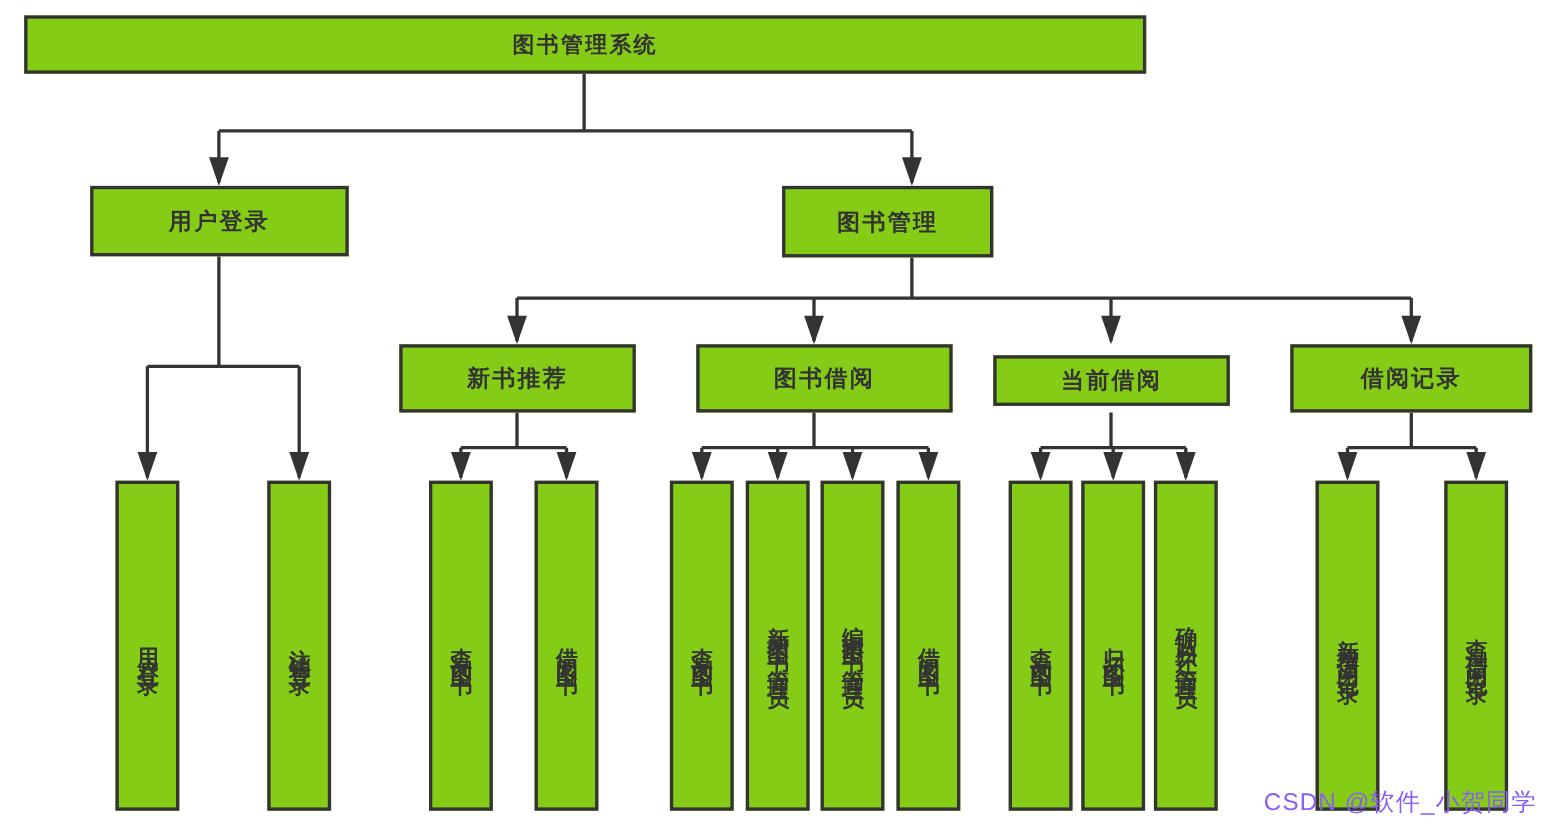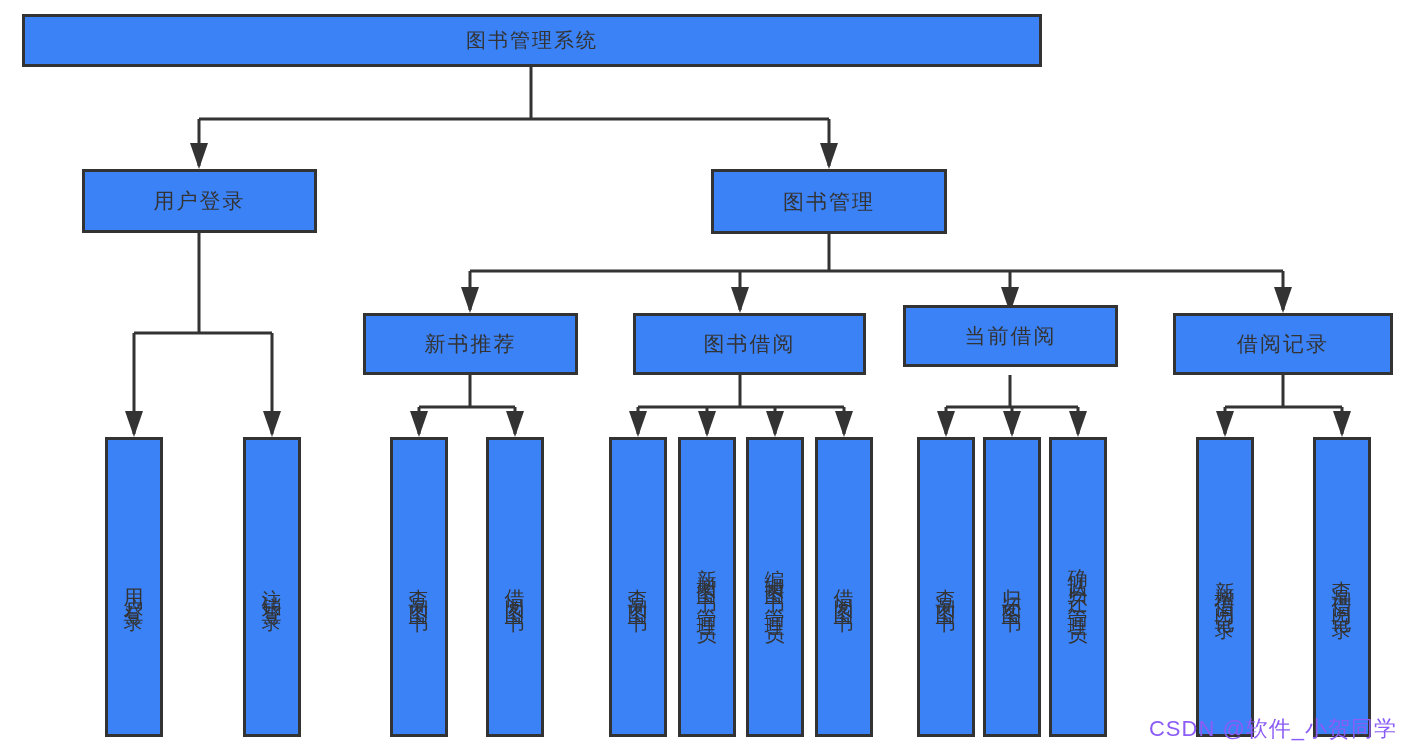--- a/index.html
+++ b/index.html
@@ -1,22 +1,22 @@
 <!DOCTYPE html>
 <html><head>
 <meta charset="utf-8">
 <style>
   html,body{margin:0;padding:0;background:#ffffff;}
   .canvas{
     position:relative;width:1405px;height:747px;background:#ffffff;overflow:hidden;
     font-family:"Liberation Sans","DejaVu Sans",sans-serif;color:#333333;
   }
   .box{
-    position:absolute;box-sizing:border-box;border:3px solid #333333;background:#3b82f6;
-    display:flex;align-items:center;justify-content:center;color:#333333;
+    position:absolute;box-sizing:border-box;border:3px solid #333333;background:#84cc16;
+    display:flex;align-items:center;justify-content:center;color:#333333;font-weight:bold;
   }
   .hbox{font-size:21px;letter-spacing:2px;}
   .root{font-size:20px;}
   .vbox{
     writing-mode:vertical-rl;text-orientation:mixed;
     font-size:20px;letter-spacing:8px;line-height:1.0;
     padding-top:4px;
   }
   svg.connectors{position:absolute;left:0;top:0;z-index:0;}
   .box{z-index:1;}
@@ -59,25 +59,25 @@
       <polygon points="1003,411 1021,411 1012,437"></polygon>
       <polygon points="1069,411 1087,411 1078,437"></polygon>
       <polygon points="1216,411 1234,411 1225,437"></polygon>
       <polygon points="1333,411 1351,411 1342,437"></polygon>
     </g>
   </svg>
 
   <div class="box hbox root" style="left:22px;top:14px;width:1020px;height:53px;">图书管理系统</div>
 
   <div class="box hbox" style="left:82px;top:169px;width:235px;height:64px;">用户登录</div>
-  <div class="box hbox" style="left:711px;top:169px;width:236px;height:65px;">图书管理</div>
+  <div class="box hbox" style="left:711px;top:169px;width:192px;height:65px;">图书管理</div>
 
   <div class="box hbox" style="left:363px;top:313px;width:215px;height:62px;">新书推荐</div>
   <div class="box hbox" style="left:633px;top:313px;width:233px;height:62px;">图书借阅</div>
-  <div class="box hbox" style="left:903px;top:305px;width:215px;height:62px;">当前借阅</div>
+  <div class="box hbox" style="left:903px;top:323px;width:215px;height:46px;">当前借阅</div>
   <div class="box hbox" style="left:1173px;top:313px;width:220px;height:62px;">借阅记录</div>
 
   <div class="box vbox" style="left:105px;top:437px;width:58px;height:300px;">用户登录</div>
   <div class="box vbox" style="left:243px;top:437px;width:58px;height:300px;">注销登录</div>
 
   <div class="box vbox" style="left:390px;top:437px;width:58px;height:300px;">查询图书</div>
   <div class="box vbox" style="left:486px;top:437px;width:58px;height:300px;">借阅图书</div>
 
   <div class="box vbox" style="left:609px;top:437px;width:58px;height:300px;">查询图书</div>
   <div class="box vbox" style="left:678px;top:437px;width:58px;height:300px;">新增图书（管理员）</div>

